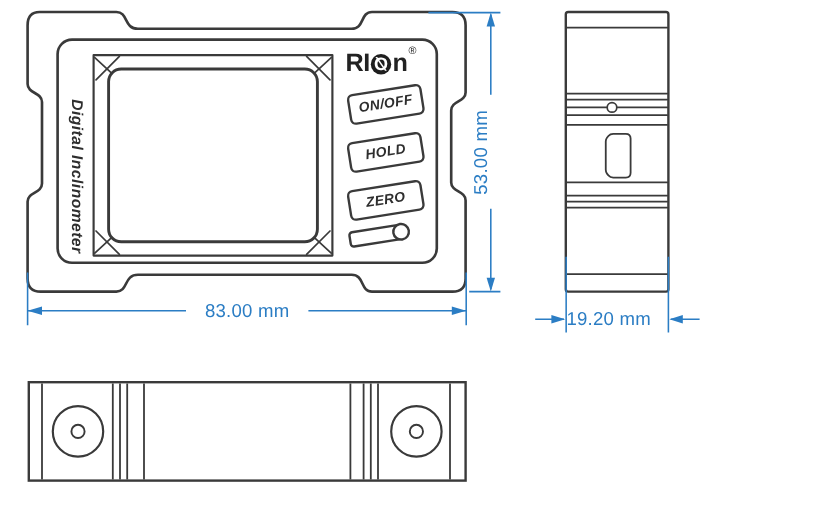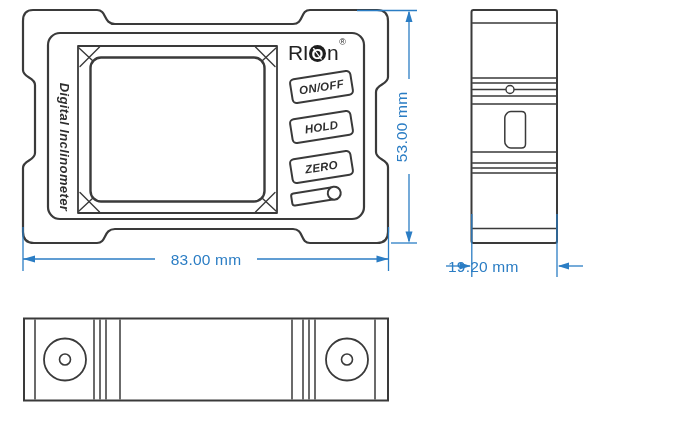--- a/index.html
+++ b/index.html
@@ -6,36 +6,36 @@
   #canvas{position:relative;width:680px;height:423px;background:#fff;overflow:hidden;
           font-family:"Liberation Sans",sans-serif;}
   #lineart{position:absolute;left:0;top:0;}
   .t{position:absolute;white-space:nowrap;}
   .blue{color:#2b7dc4;}
   .dim{font-size:15.5px;letter-spacing:.2px;}
   #label-vertical{left:-21px;top:139px;width:170px;height:16px;transform:rotate(90deg);
       text-align:center;font-style:italic;font-weight:bold;font-size:13px;
       letter-spacing:.4px;color:#2e2e2e;}
   #logo{left:288px;top:42px;height:22px;display:flex;align-items:center;color:#222;}
-  #logo .lt{font-weight:normal;font-size:21px;letter-spacing:-.5px;}
+  #logo .lt{font-weight:bold;font-size:21px;letter-spacing:-.5px;}
   #logo .disc{width:17px;height:17px;border-radius:50%;background:#1e1e1e;color:#fff;
       display:flex;align-items:center;justify-content:center;font-size:15px;
       font-weight:bold;margin:0 1px;transform:scaleX(-1);}
   #logo .reg{font-size:9px;align-self:flex-start;margin-top:-5px;margin-left:1px;}
   .btn{position:absolute;left:290px;width:63px;height:26px;border:2px solid #3a3a3a;
       border-radius:5px;transform:rotate(-9deg);display:flex;align-items:center;
       justify-content:center;font-style:italic;font-weight:bold;font-size:11.5px;
       letter-spacing:.3px;color:#2e2e2e;box-sizing:border-box;background:transparent;}
   #btn-onoff{top:74px;}
   #btn-hold{top:113.5px;}
   #btn-zero{top:153.5px;}
   #dim-width{left:156px;top:250.5px;width:100px;text-align:center;}
   #dim-height{left:351px;top:118.5px;width:100px;height:16px;text-align:center;
       transform:rotate(-90deg);}
-  #dim-depth{left:448px;top:257.5px;width:85px;text-align:left;}
+  #dim-depth{left:472px;top:257.5px;width:67px;text-align:center;}
   #note{left:424px;top:331px;font-size:16.5px;line-height:18.5px;}
 </style>
 </head>
 <body>
 
 <div id="canvas">
 
   <svg id="lineart" width="680" height="423" viewBox="0 0 680 423">
 
     <g fill="none" stroke="#3a3a3a" stroke-linejoin="round" stroke-linecap="round">

